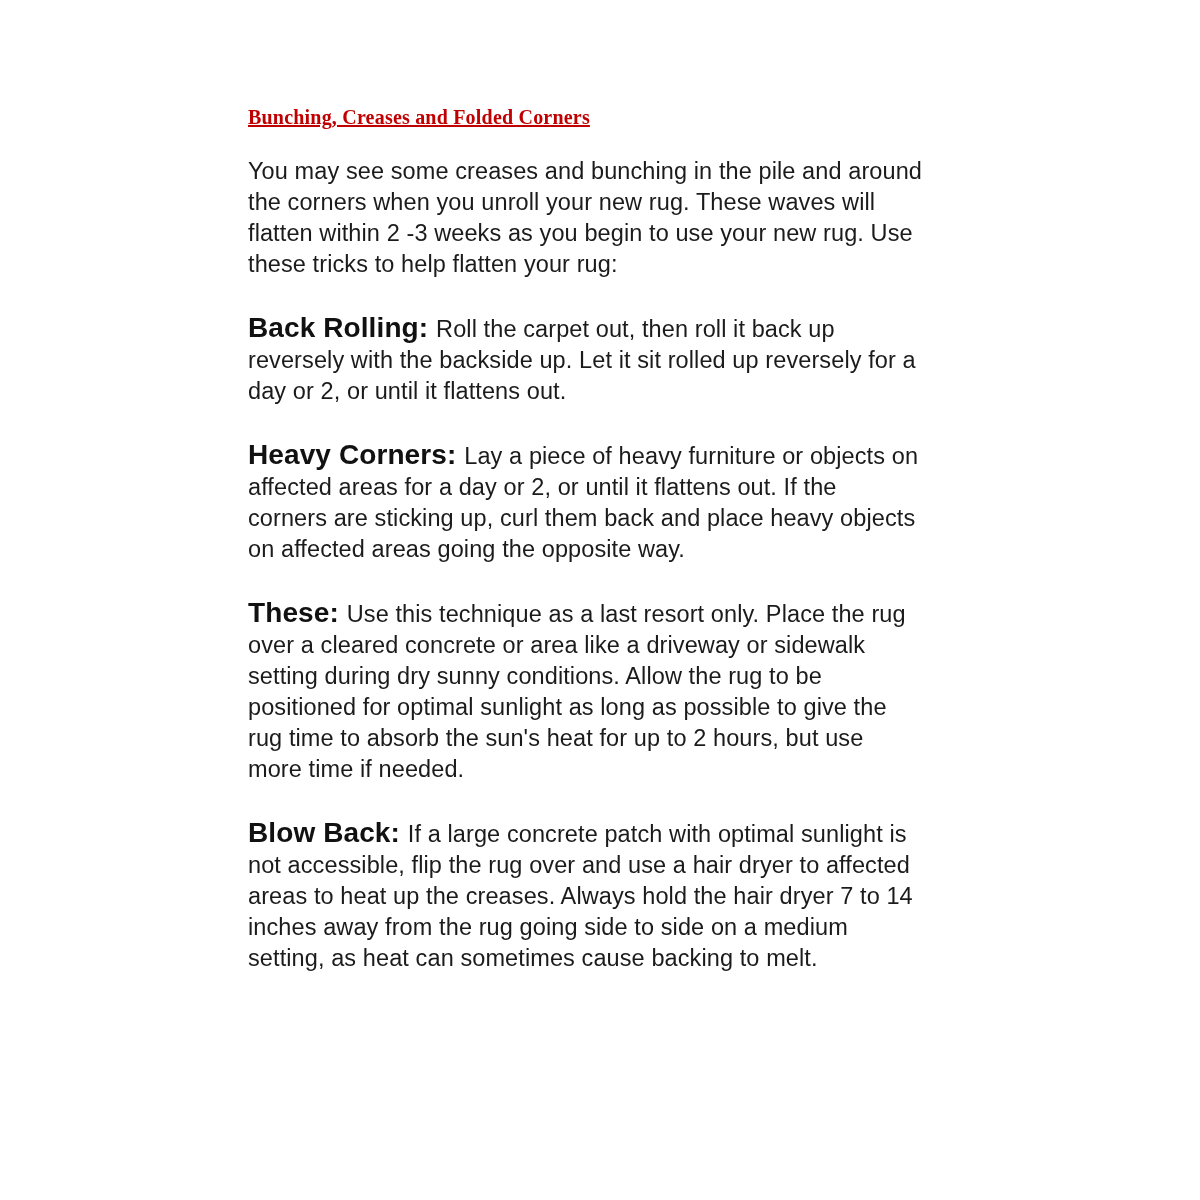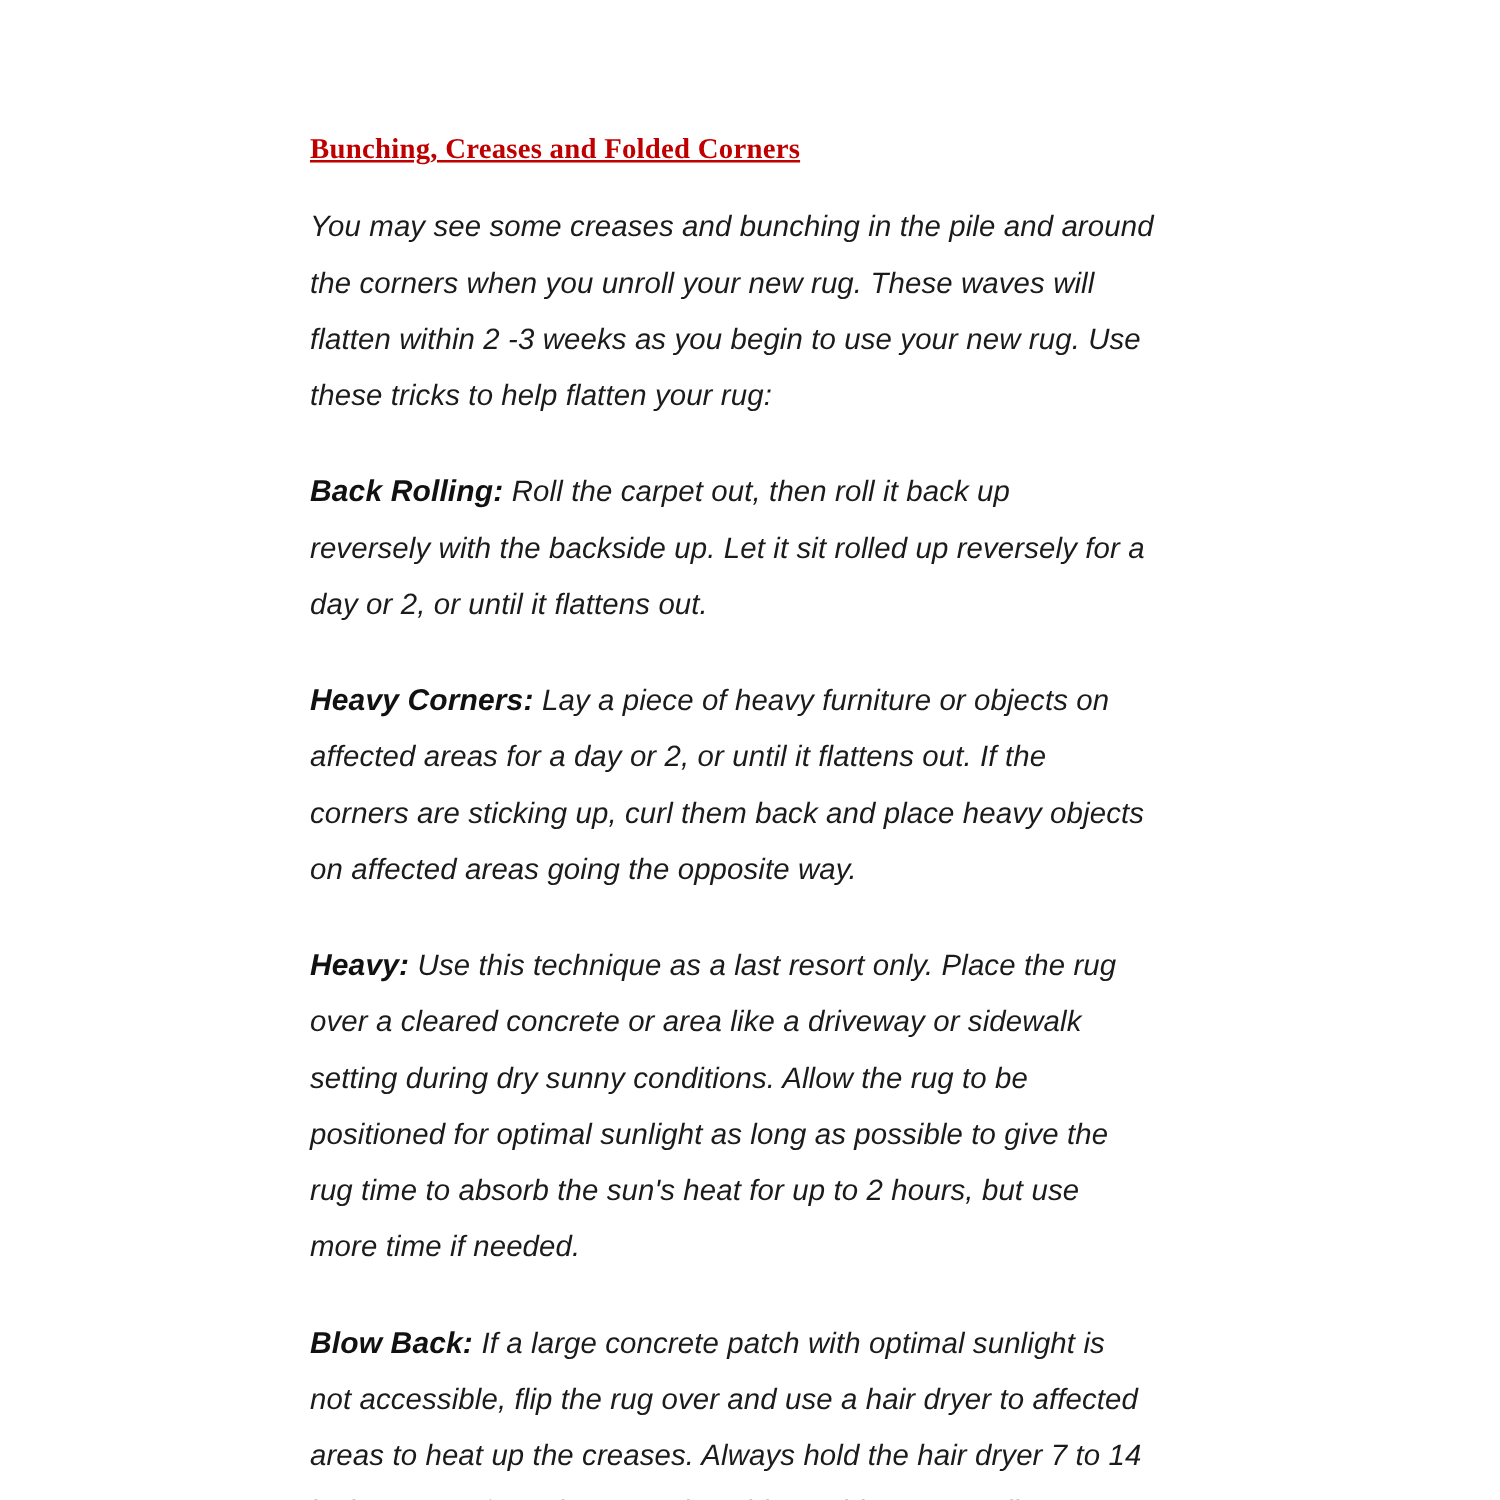--- a/index.html
+++ b/index.html
@@ -23,60 +23,59 @@
     background: #ffffff;
   }
   .content {
     position: absolute;
     left: 248px;
     top: 106px;
     width: 780px;
   }
   .doc-heading {
     font-family: "Liberation Serif", serif;
-    font-size: 23px;
+    font-size: 20px;
     font-weight: bold;
     color: #c00000;
     text-decoration: underline;
     margin: 0 0 27px 0;
     letter-spacing: 0.2px;
   }
   .para {
     font-size: 23.5px;
-    line-height: 45px;
+    line-height: 31px;
     color: #1b1b1b;
     margin: 0 0 32px 0;
     white-space: pre-line;
     letter-spacing: 0.1px;
-    font-style: italic;
   }
   .para .lead {
     font-weight: bold;
-    font-size: 24px;
+    font-size: 28px;
     color: #111111;
   }
 </style>
 </head>
 <body>
 
 <div class="page">
   <div class="content">
     <h1 class="doc-heading">Bunching, Creases and Folded Corners</h1>
     <p class="para"><span>You may see some creases and bunching in the pile and around
 the corners when you unroll your new rug. These waves will
 flatten within 2 -3 weeks as you begin to use your new rug. Use
 these tricks to help flatten your rug:</span></p>
     <p class="para"><span class="lead">Back Rolling: </span><span>Roll the carpet out, then roll it back up
 reversely with the backside up. Let it sit rolled up reversely for a
 day or 2, or until it flattens out.</span></p>
     <p class="para"><span class="lead">Heavy Corners: </span><span>Lay a piece of heavy furniture or objects on
 affected areas for a day or 2, or until it flattens out. If the
 corners are sticking up, curl them back and place heavy objects
 on affected areas going the opposite way.</span></p>
-    <p class="para"><span class="lead">Heavy: </span><span>Use this technique as a last resort only. Place the rug
+    <p class="para"><span class="lead">These: </span><span>Use this technique as a last resort only. Place the rug
 over a cleared concrete or area like a driveway or sidewalk
 setting during dry sunny conditions. Allow the rug to be
 positioned for optimal sunlight as long as possible to give the
 rug time to absorb the sun's heat for up to 2 hours, but use
 more time if needed.</span></p>
     <p class="para"><span class="lead">Blow Back: </span><span>If a large concrete patch with optimal sunlight is
 not accessible, flip the rug over and use a hair dryer to affected
 areas to heat up the creases. Always hold the hair dryer 7 to 14
 inches away from the rug going side to side on a medium
 setting, as heat can sometimes cause backing to melt.</span></p>

